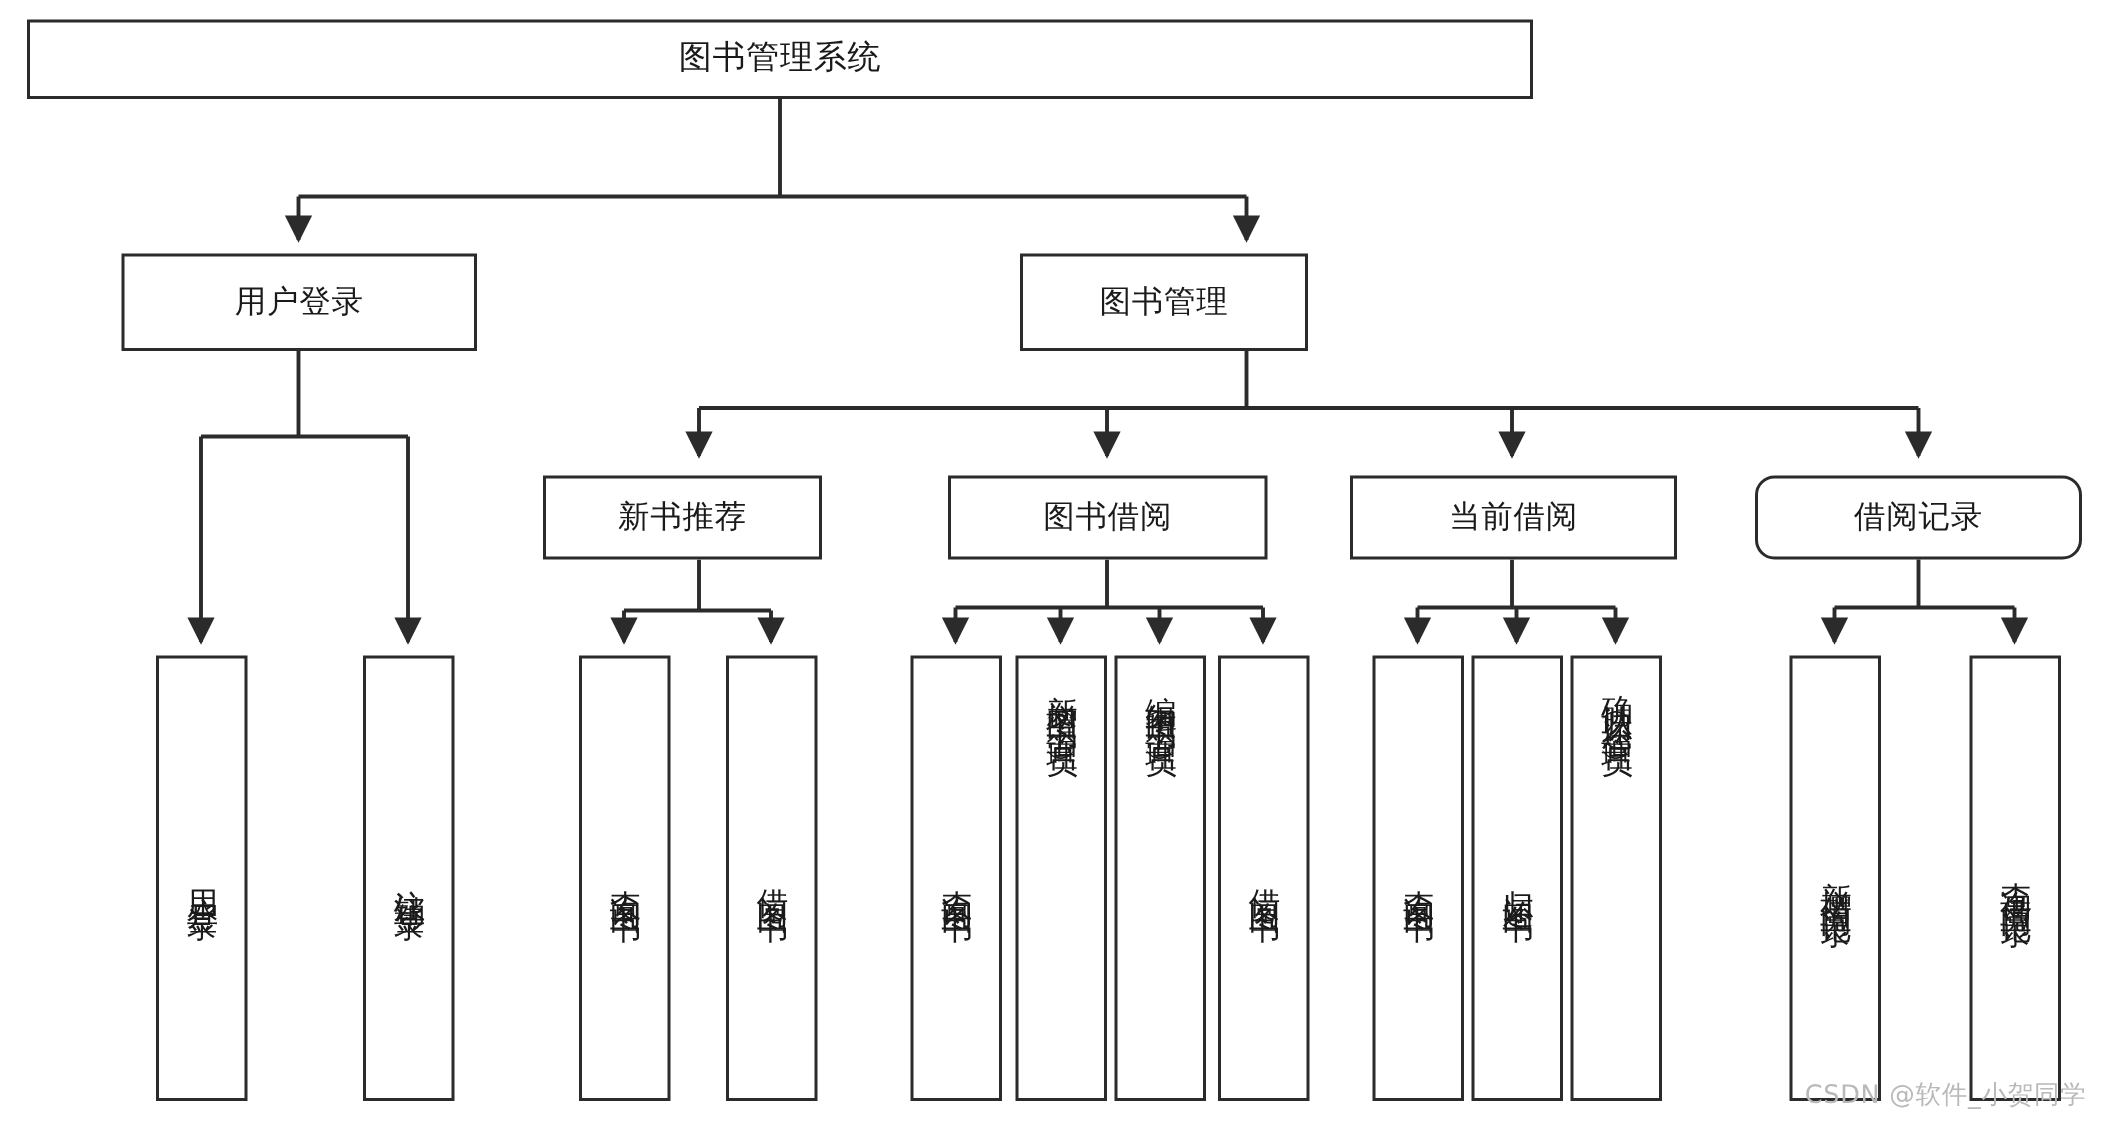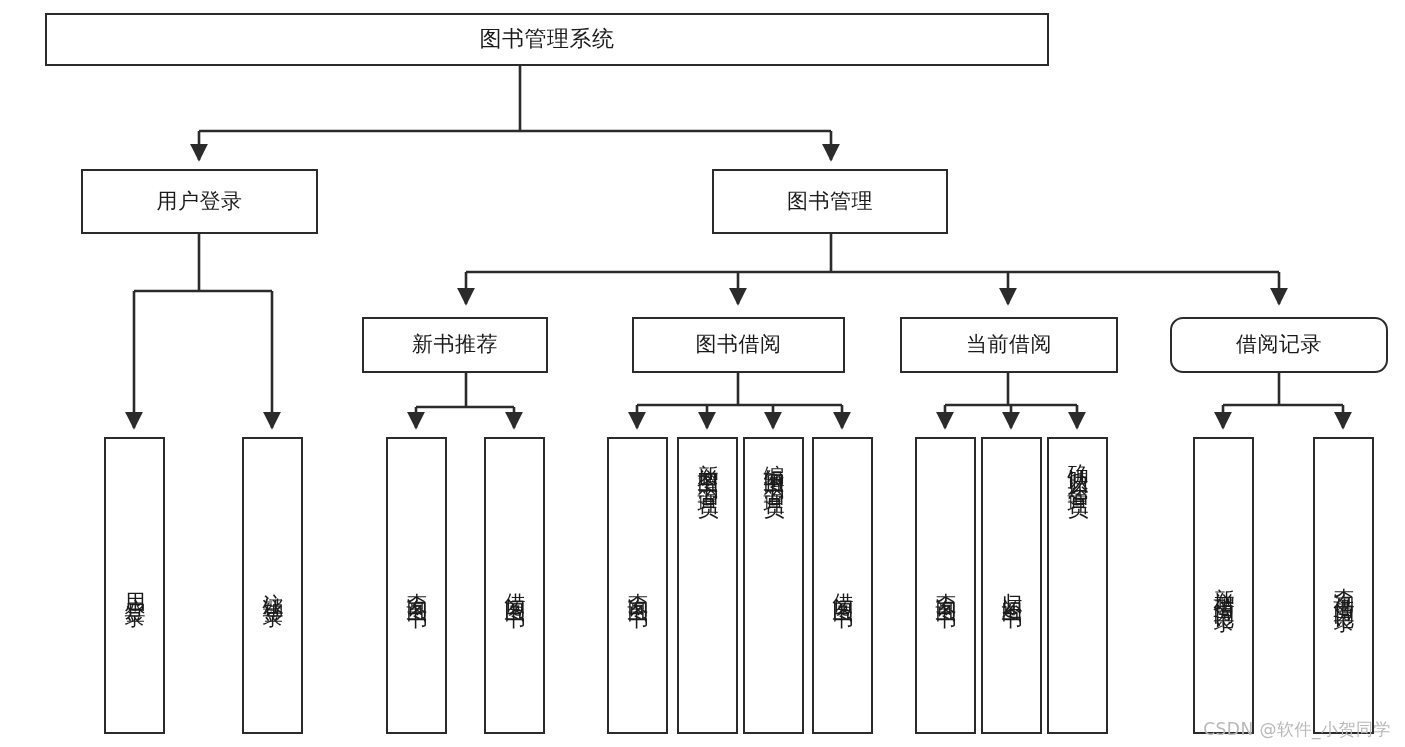--- a/index.html
+++ b/index.html
@@ -127,28 +127,28 @@
       <path d="M 1011 405 L 1011 428" marker-end="url(#arrow)"></path>
       <path d="M 1077 405 L 1077 428" marker-end="url(#arrow)"></path>
 
       <path d="M 1279 373 L 1279 405"></path>
       <path d="M 1223 405 L 1343 405"></path>
       <path d="M 1223 405 L 1223 428" marker-end="url(#arrow)"></path>
       <path d="M 1343 405 L 1343 428" marker-end="url(#arrow)"></path>
     </g>
   </svg>
 
-  <div class="node horiz root" style="left:18px; top:13px; width:1004px; height:53px;margin-left:27px;">
+  <div class="node horiz root" style="left:18px; top:13px; width:1004px; height:53px;">
     <span class="node-label">图书管理系统</span>
   </div>
 
   <div class="node horiz" style="left:81px; top:169px; width:237px; height:65px;">
     <span class="node-label">用户登录</span>
   </div>
-  <div class="node horiz" style="left:712px; top:169px; width:236px; height:65px;">
+  <div class="node horiz" style="left:680px; top:169px; width:192px; height:65px;">
     <span class="node-label">图书管理</span>
   </div>
 
   <div class="node horiz" style="left:362px; top:317px; width:186px; height:56px;">
     <span class="node-label">新书推荐</span>
   </div>
   <div class="node horiz" style="left:632px; top:317px; width:213px; height:56px;">
     <span class="node-label">图书借阅</span>
   </div>
   <div class="node horiz" style="left:900px; top:317px; width:218px; height:56px;">

